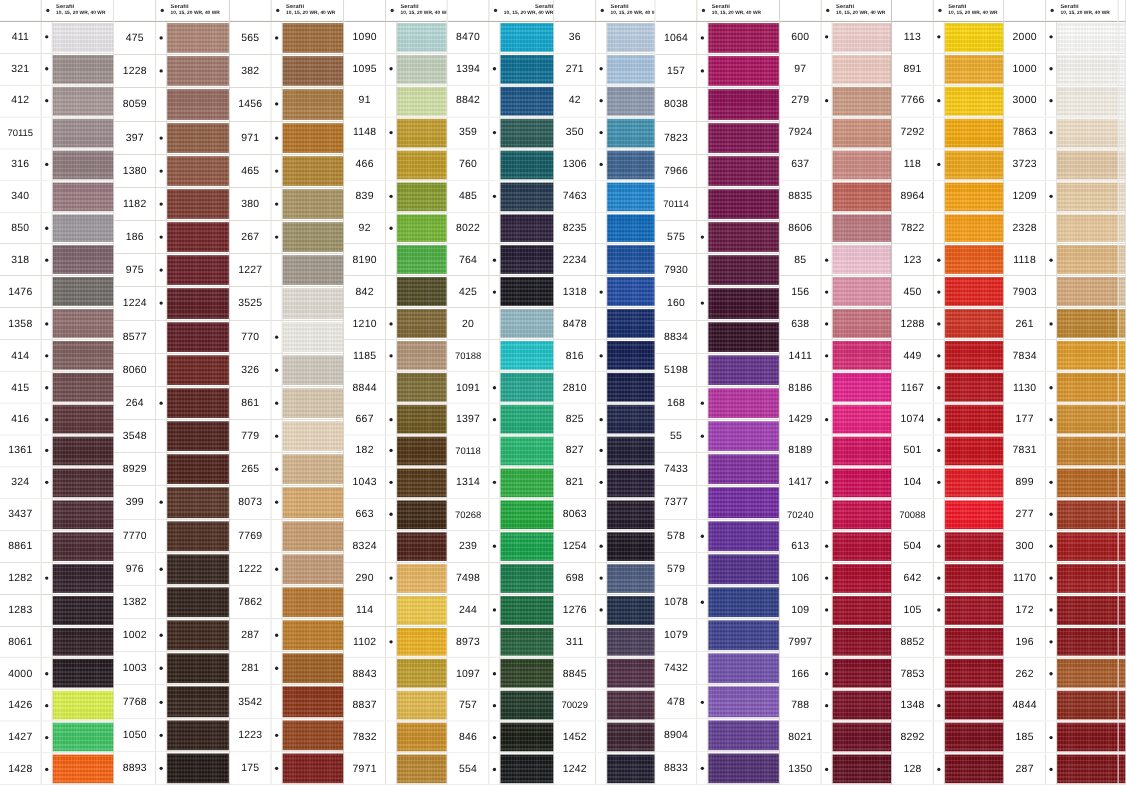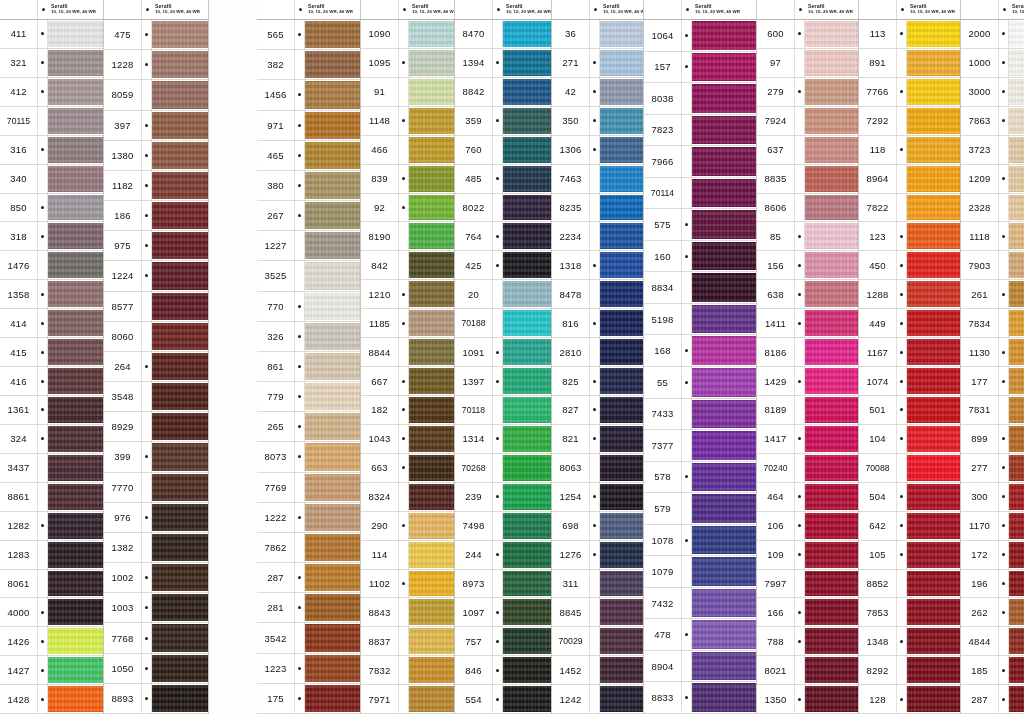--- a/index.html
+++ b/index.html
@@ -494,21 +494,21 @@
         </div>
         <div class="swatch-row">
           <div class="num-cell">8893</div>
           <div class="dot-cell">
             <span class="dot"></span>
           </div>
           <div class="swatch" style="background: rgb(29, 21, 18);"></div>
         </div>
       </div>
     </div>
-    <div class="column" style="width: 104px; flex: 0 0 104px; margin-left: 48px;">
+    <div class="column" style="width: 104px; flex: 0 0 104px;">
       <div class="col-header">
         <div class="hdr-numcell"></div>
         <div class="hdr-dotcell">
           <span class="hdr-dot"></span>
         </div>
         <div class="hdr-text">
           <div class="hdr-brand">Serafil</div>
           <div class="hdr-sizes">10, 15, 20 WR, 40 WR</div>
         </div>
       </div>
@@ -815,21 +815,21 @@
           <div class="dot-cell"></div>
           <div class="swatch" style="background: rgb(200, 141, 40);"></div>
         </div>
         <div class="swatch-row">
           <div class="num-cell">7971</div>
           <div class="dot-cell"></div>
           <div class="swatch" style="background: rgb(184, 133, 46);"></div>
         </div>
       </div>
     </div>
-    <div class="column" style="width: 97px; flex: 0 0 97px;">
+    <div class="column" style="width: 97px; flex: 0 0 97px; text-align: right;">
       <div class="col-header">
         <div class="hdr-numcell"></div>
         <div class="hdr-dotcell">
           <span class="hdr-dot"></span>
         </div>
         <div class="hdr-text">
           <div class="hdr-brand">Serafil</div>
           <div class="hdr-sizes">10, 15, 20 WR, 40 WR</div>
         </div>
       </div>
@@ -1189,20 +1189,25 @@
           <div class="swatch" style="background: rgb(106, 15, 68);"></div>
         </div>
         <div class="swatch-row">
           <div class="num-cell">575</div>
           <div class="dot-cell">
             <span class="dot"></span>
           </div>
           <div class="swatch" style="background: rgb(99, 22, 63);"></div>
         </div>
         <div class="swatch-row">
+          <div class="num-cell">7930</div>
+          <div class="dot-cell"></div>
+          <div class="swatch" style="background: rgb(81, 20, 54);"></div>
+        </div>
+        <div class="swatch-row">
           <div class="num-cell">160</div>
           <div class="dot-cell">
             <span class="dot"></span>
           </div>
           <div class="swatch" style="background: rgb(61, 15, 42);"></div>
         </div>
         <div class="swatch-row">
           <div class="num-cell">8834</div>
           <div class="dot-cell"></div>
           <div class="swatch" style="background: rgb(48, 13, 34);"></div>
@@ -1388,21 +1393,21 @@
             <span class="dot"></span>
           </div>
           <div class="swatch" style="background: rgb(204, 11, 86);"></div>
         </div>
         <div class="swatch-row">
           <div class="num-cell narrow">70240</div>
           <div class="dot-cell"></div>
           <div class="swatch" style="background: rgb(197, 13, 74);"></div>
         </div>
         <div class="swatch-row">
-          <div class="num-cell">464</div>
+          <div class="num-cell">613</div>
           <div class="dot-cell">
             <span class="dot"></span>
           </div>
           <div class="swatch" style="background: rgb(176, 11, 52);"></div>
         </div>
         <div class="swatch-row">
           <div class="num-cell">106</div>
           <div class="dot-cell">
             <span class="dot"></span>
           </div>

